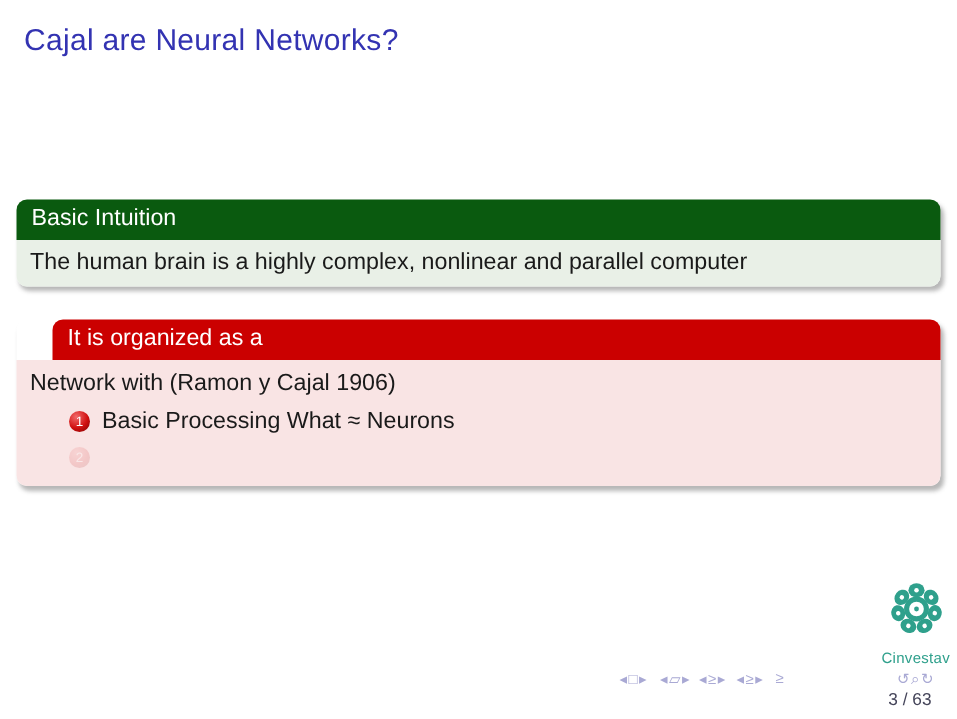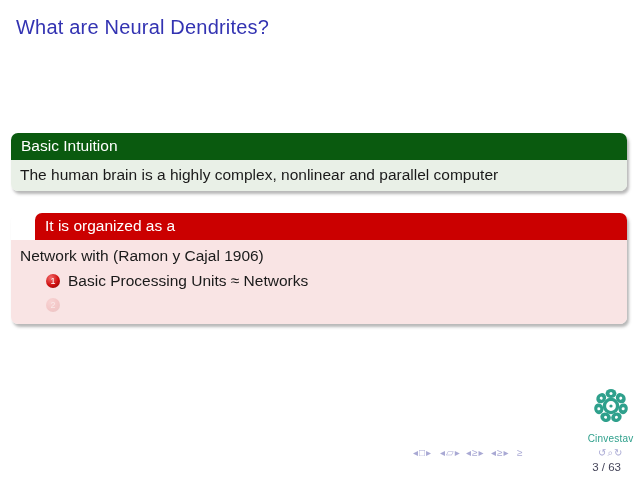--- a/index.html
+++ b/index.html
@@ -115,34 +115,34 @@
     margin-top:1px;
     font-size:10px;
     font-weight:400;
     color:var(--teal);
     letter-spacing:0.2px;
   }
 </style>
 </head>
 <body>
 
-<h1 class="frame-title">What are Neural Dendrites?</h1>
+<h1 class="frame-title">Cajal are Neural Networks?</h1>
 
 <section class="block" id="block-intuition">
   <div class="block-header green">Basic Intuition</div>
   <div class="block-body">The human brain is a highly complex, nonlinear and parallel computer</div>
 </section>
 
 <section class="block" id="block-organized">
   <div class="block-header red">It is organized as a</div>
   <div class="block-body">
     <p class="intro-line">Network with (Ramon y Cajal 1906)</p>
     <div class="enum-item">
       <span class="ball">1</span>
-      <span class="item-text">Basic Processing Units ≈ Networks</span>
+      <span class="item-text">Basic Processing What ≈ Neurons</span>
     </div>
     <div class="enum-item covered">
       <span class="ball">2</span>
     </div>
   </div>
 </section>
 
 <span class="nav-group" style="left:413px">◂□▸</span>
 <span class="nav-group" style="left:440px">◂▱▸</span>
 <span class="nav-group" style="left:466px">◂≥▸</span>

